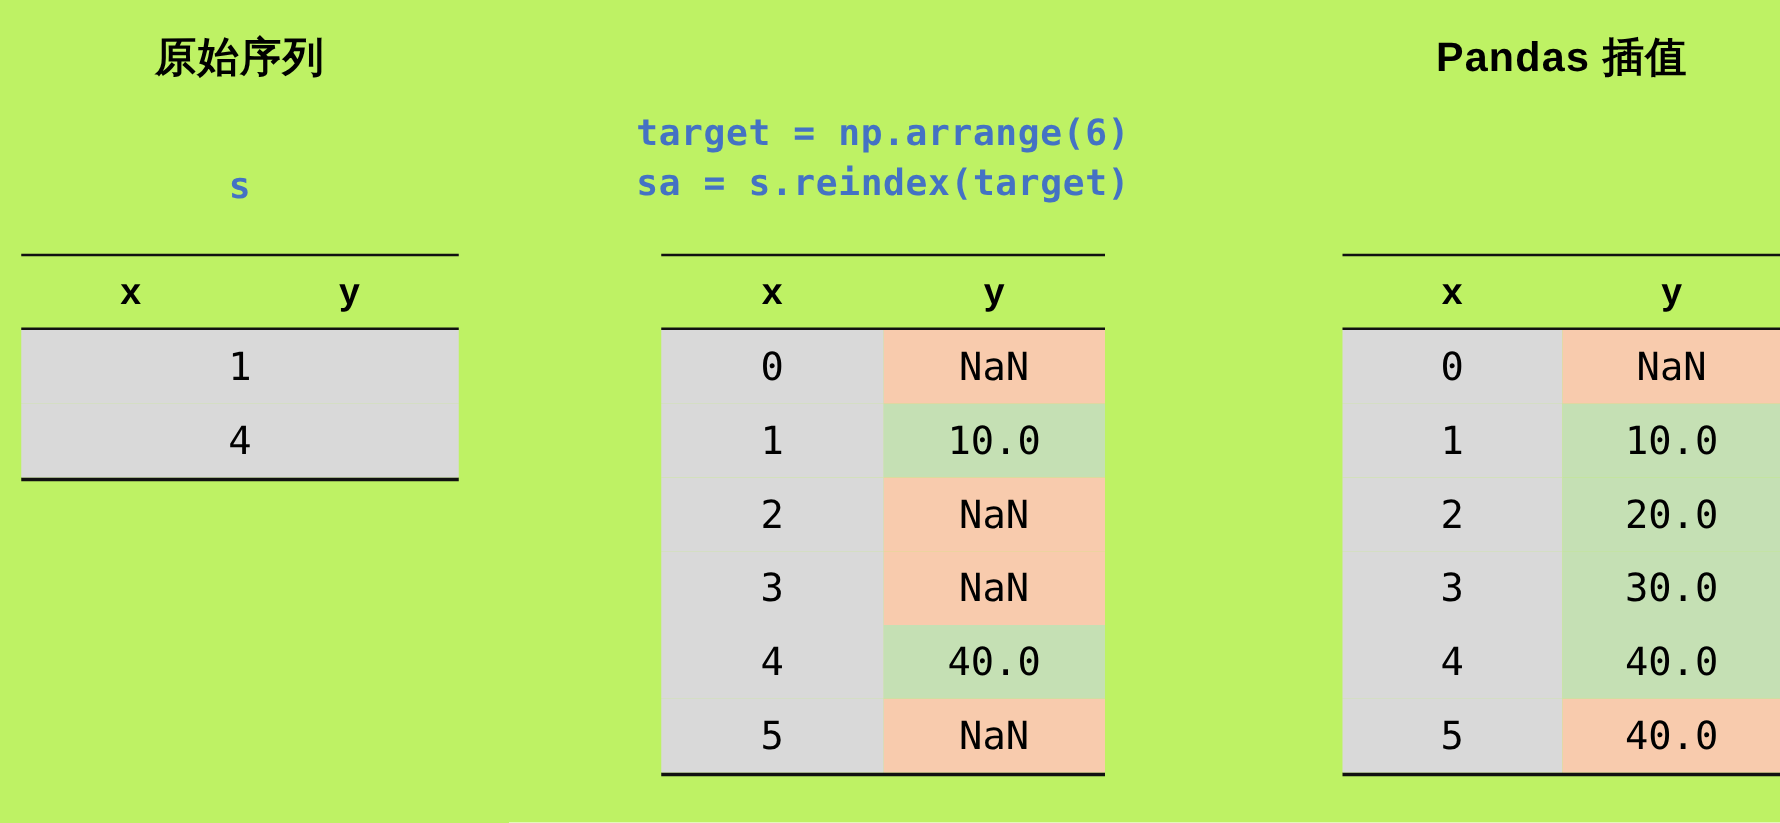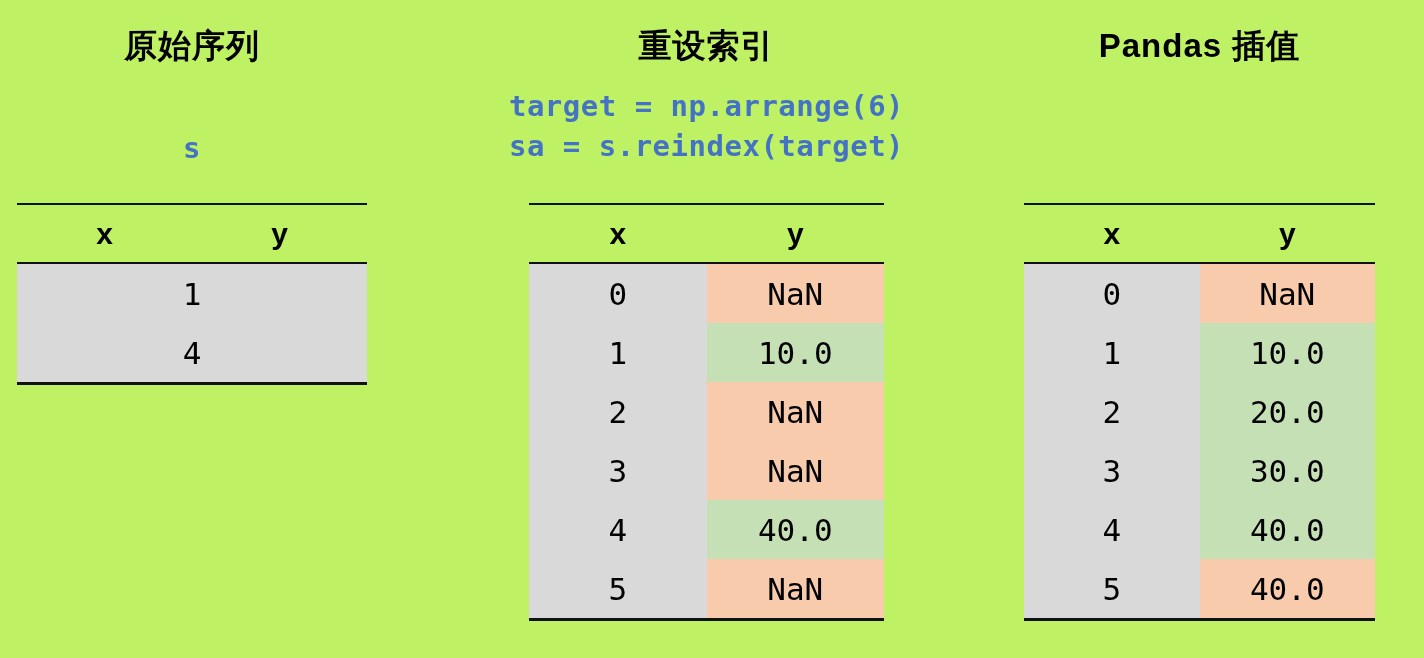--- a/index.html
+++ b/index.html
@@ -3,21 +3,21 @@
 <meta charset="utf-8">
 <style>
   html,body{margin:0;padding:0;background:#fff;}
   .canvas{
     position:relative;width:1424px;height:658px;background:#bef264;
     font-family:"Liberation Sans","DejaVu Sans",sans-serif;color:#000;overflow:hidden;
   }
   .panel{position:absolute;top:0;height:100%;}
   .panel-1{left:17px;width:350px;}
   .panel-2{left:529px;width:355px;}
-  .panel-3{left:1024px;width:351px;}
+  .panel-3{left:1074px;width:351px;}
 
   .panel-title{
     position:absolute;top:24px;left:-60px;right:-60px;text-align:center;
     font-size:33px;font-weight:600;letter-spacing:1px;white-space:nowrap;
   }
   .code{
     position:absolute;left:50%;transform:translateX(-50%);
     font-family:"DejaVu Sans Mono","Liberation Mono",monospace;font-weight:700;
     color:var(--code-blue,#4472C4);font-size:29px;line-height:40px;
     white-space:pre;text-align:left;letter-spacing:0.5px;
@@ -60,21 +60,20 @@
           <div class="cell x">1</div>
         </div>
         <div class="row">
           <div class="cell x">4</div>
         </div>
       </div>
     </div>
   </section>
 
   <section class="panel panel-2">
-    <div class="panel-title">重设索引</div>
     <div class="code"><span>target = np.arrange(6)</span>
 <span>sa = s.reindex(target)</span></div>
     <div class="table">
       <div class="header-row">
         <div class="hcell">x</div>
         <div class="hcell">y</div>
       </div>
       <div class="tbody">
         <div class="row">
           <div class="cell x">0</div>

